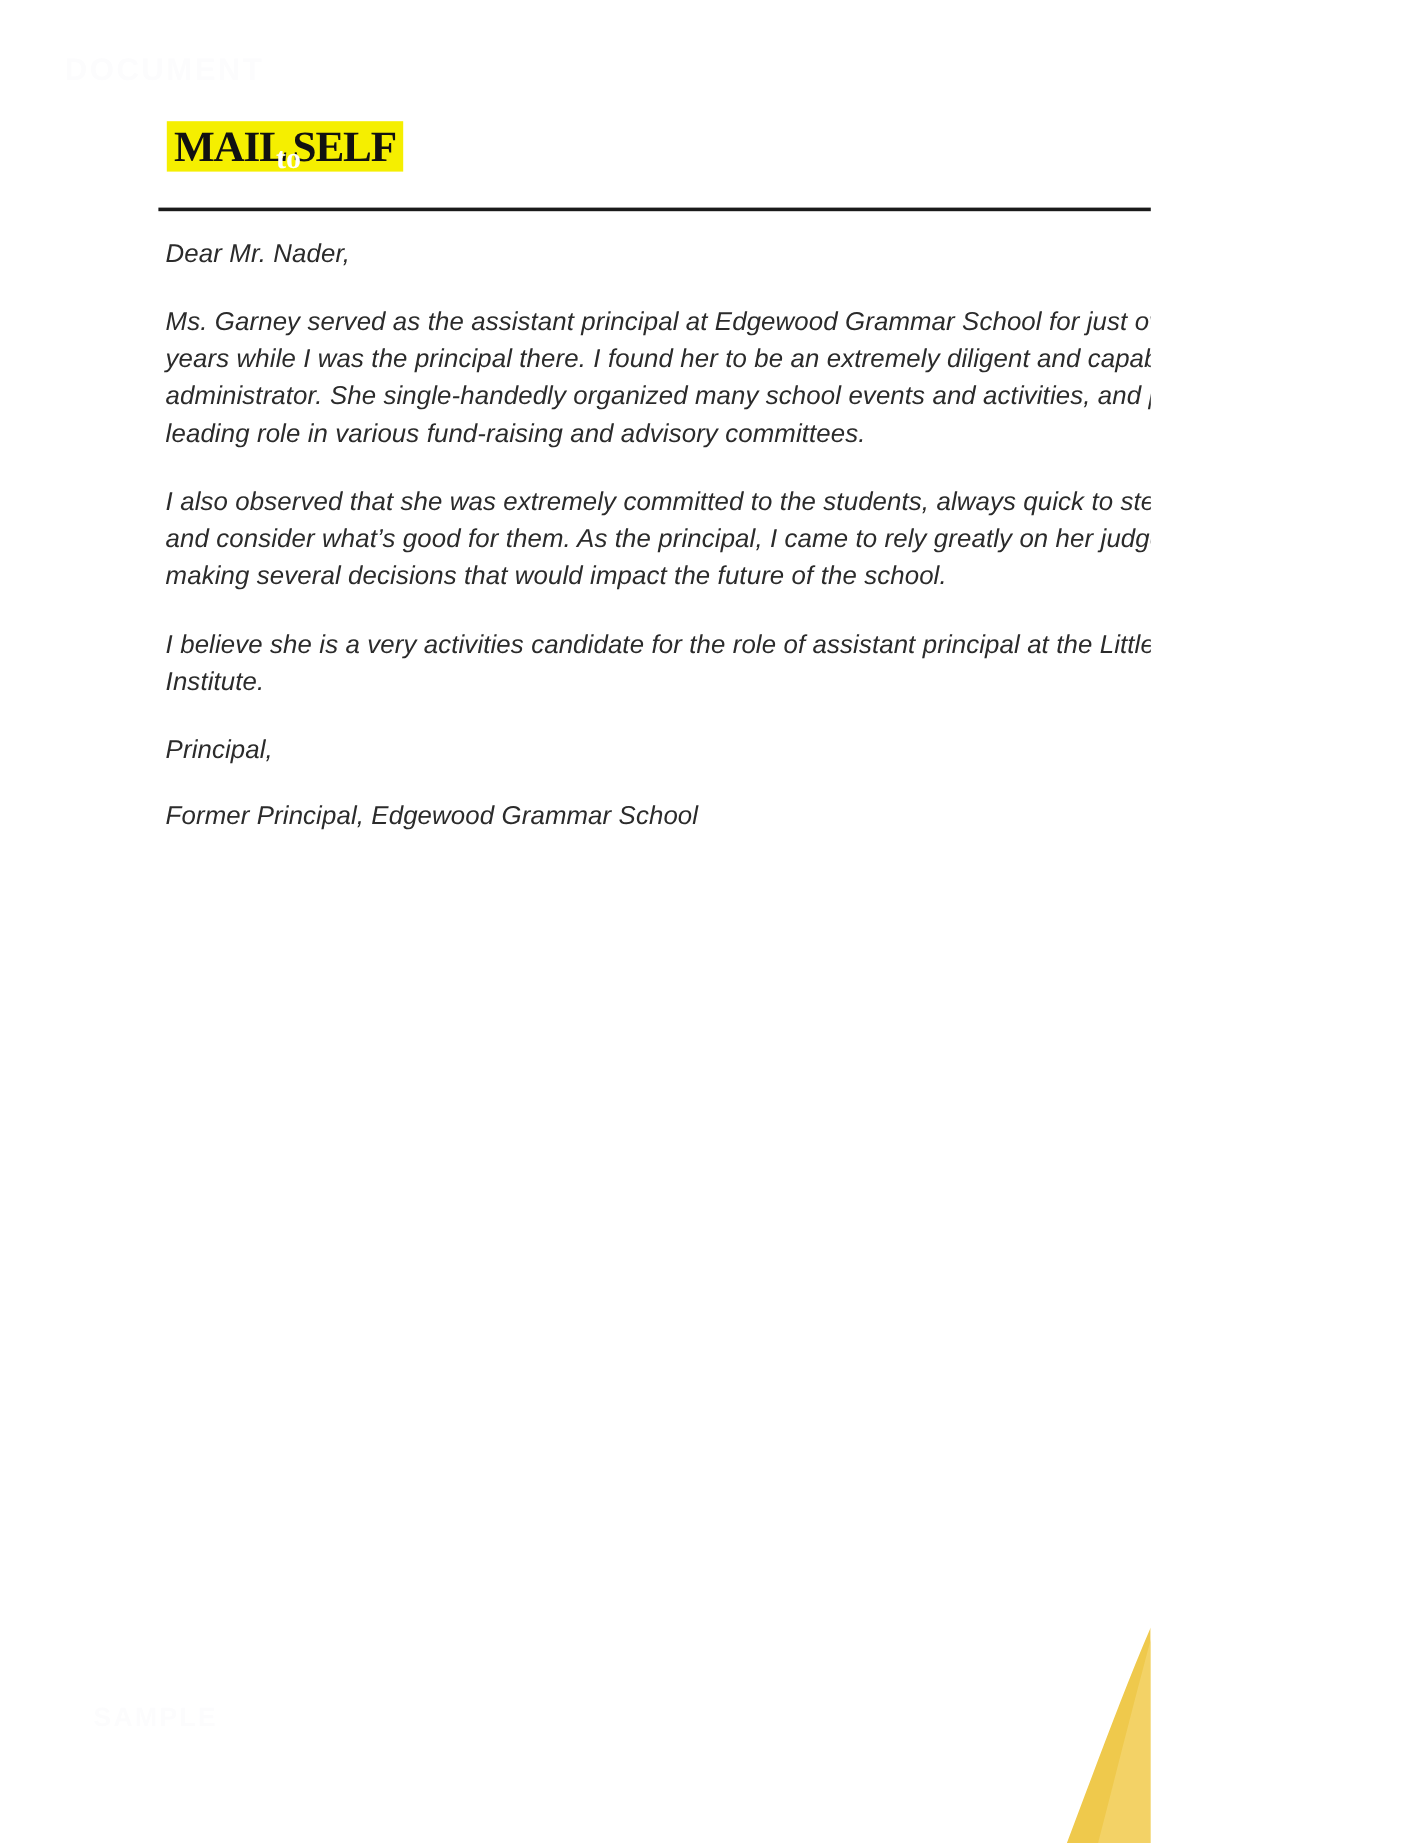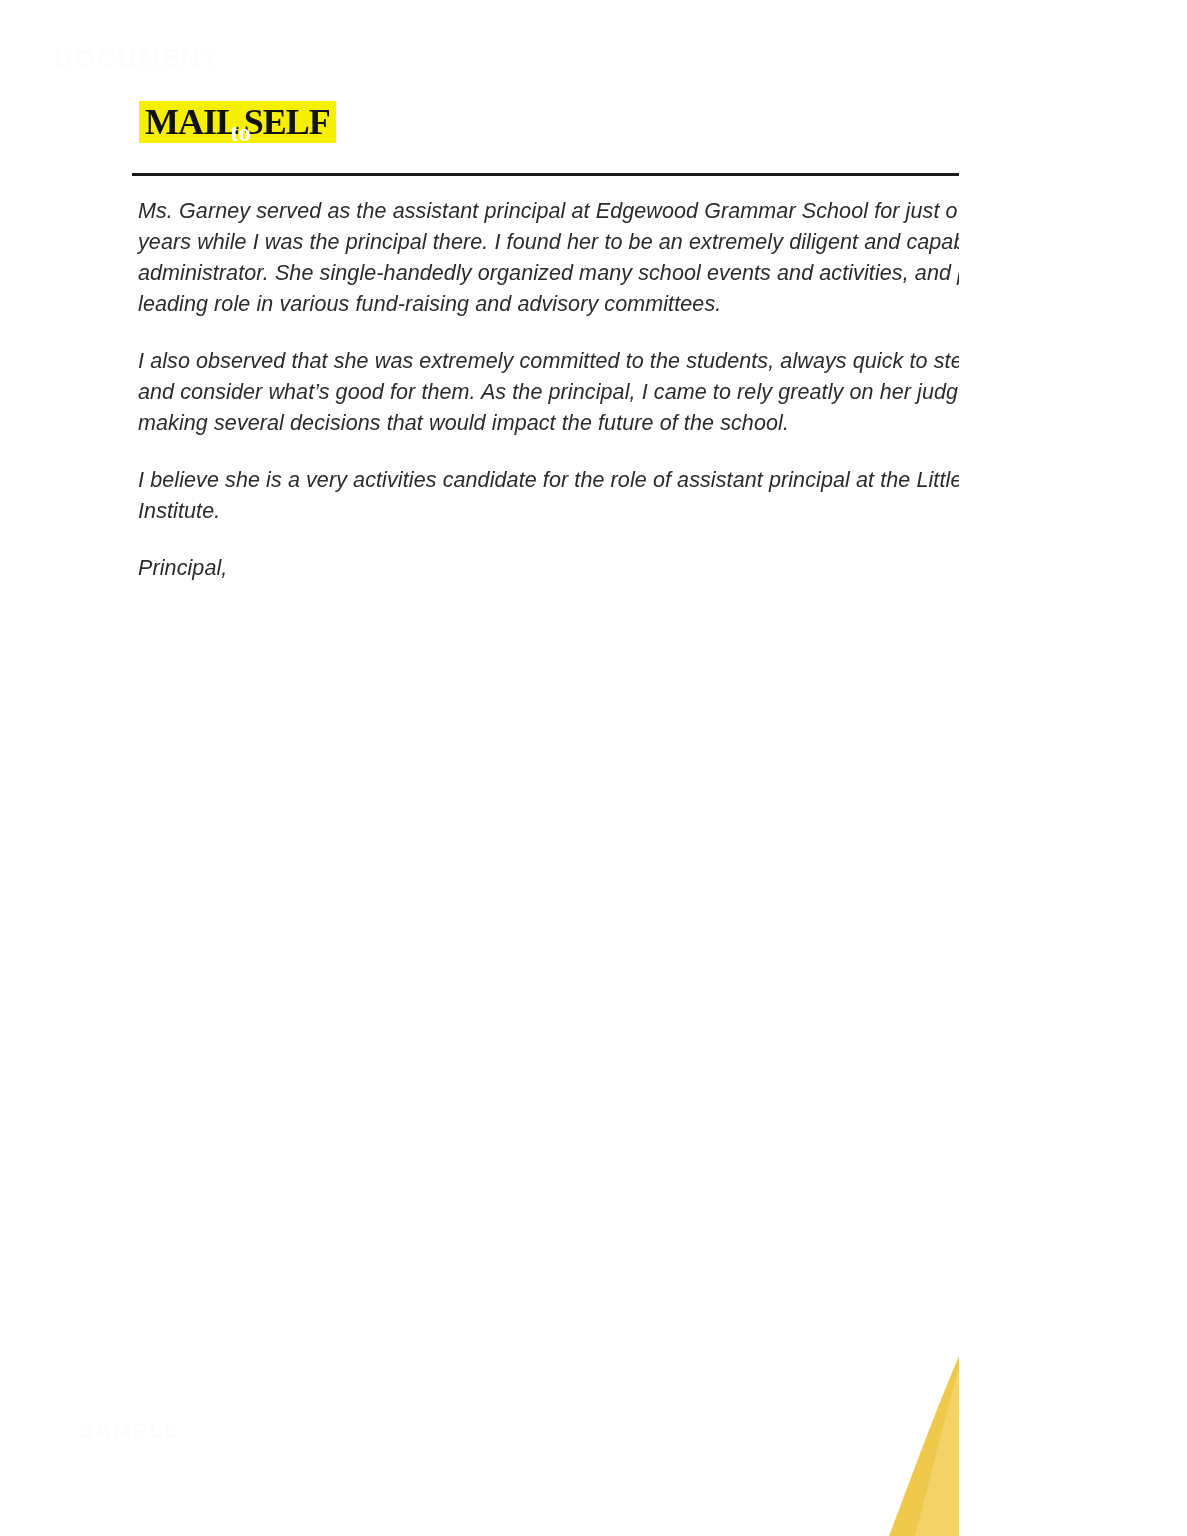--- a/index.html
+++ b/index.html
@@ -114,24 +114,26 @@
 
   <div class="masthead">
     <span class="logo-word">MAIL</span>
     <span class="logo-to">to</span>
     <span class="logo-word">SELF</span>
   </div>
 
   <div class="head-rule"></div>
 
   <div class="letter">
+    <p class="para">Dear Mr. Nader,</p>
     <p class="para">Ms. Garney served as the assistant principal at Edgewood Grammar School for just over 3 years while I was the principal there. I found her to be an extremely diligent and capable administrator. She single-handedly organized many school events and activities, and played a leading role in various fund-raising and advisory committees.</p>
     <p class="para">I also observed that she was extremely committed to the students, always quick to step back and consider what’s good for them. As the principal, I came to rely greatly on her judgement in making several decisions that would impact the future of the school.</p>
     <p class="para">I believe she is a very activities candidate for the role of assistant principal at the Littlewood Institute.</p>
     <p class="para tight">Principal,</p>
+    <p class="para tight">Former Principal, Edgewood Grammar School</p>
   </div>
 
   <div class="watermark bottom-left">SAMPLE</div>
 
   <div class="corner-flourish">
     <svg width="110" height="180" viewBox="0 0 110 180" xmlns="http://www.w3.org/2000/svg">
       <path d="M110 0 L110 180 L40 180 C62 122 86 56 110 0 Z" fill="#efc94c"></path>
       <path d="M110 10 L110 180 L66 180 C80 126 96 62 110 10 Z" fill="#f3d266"></path>
     </svg>
   </div>

